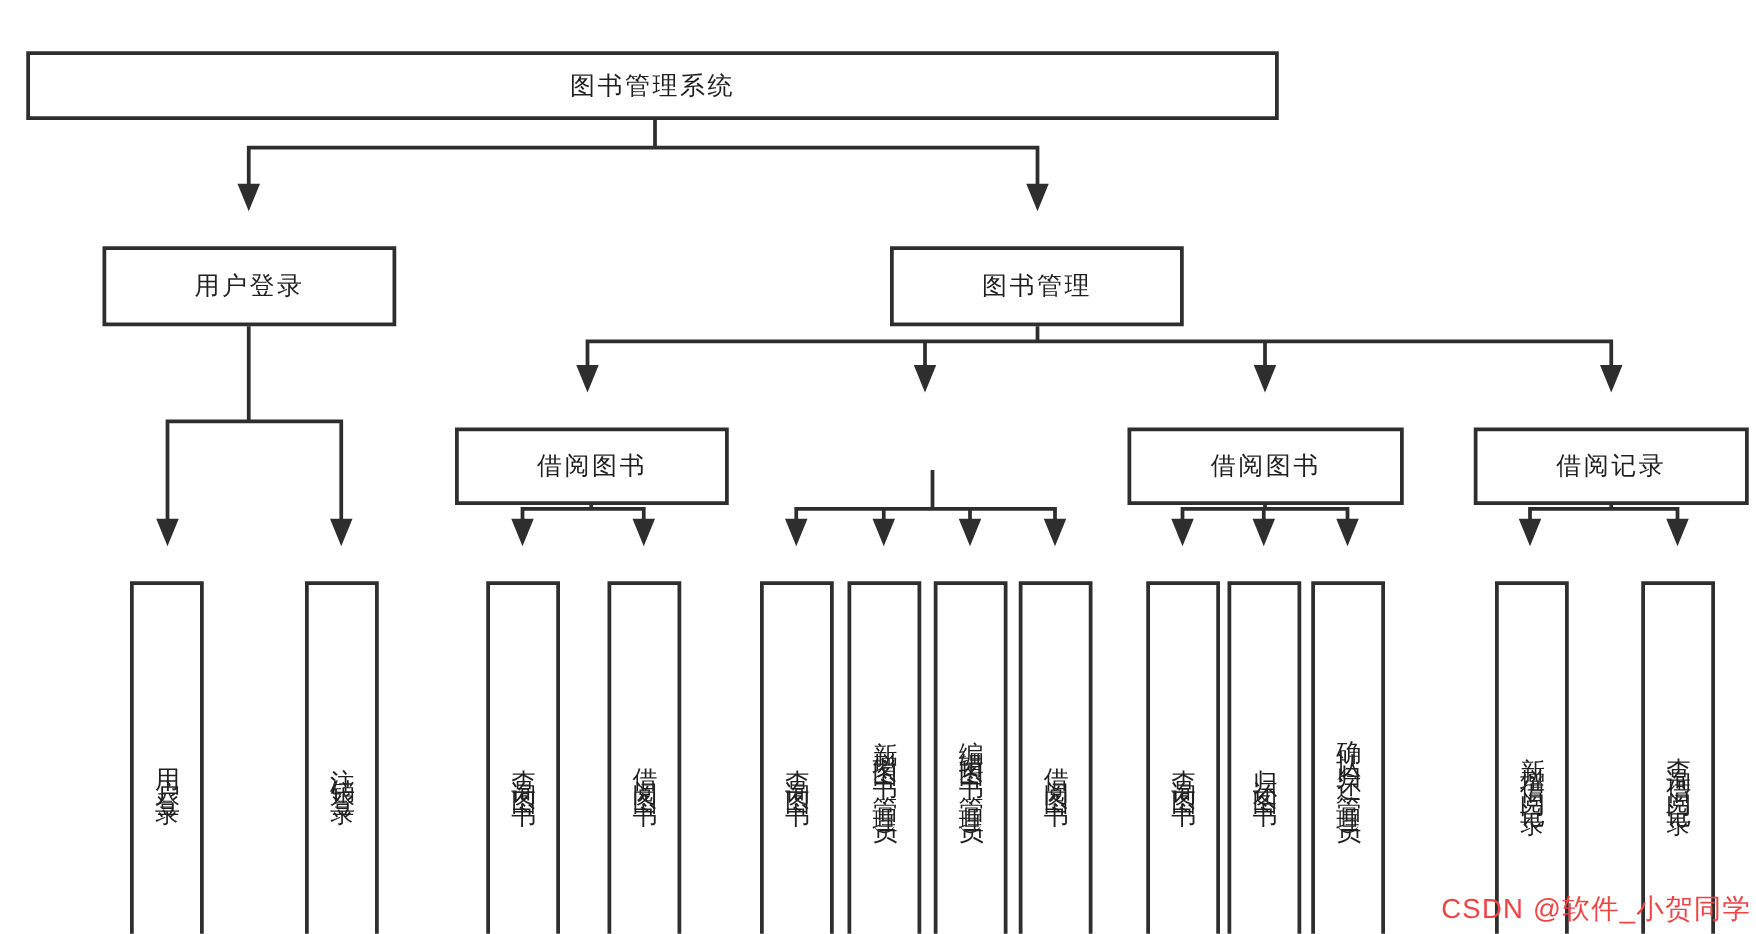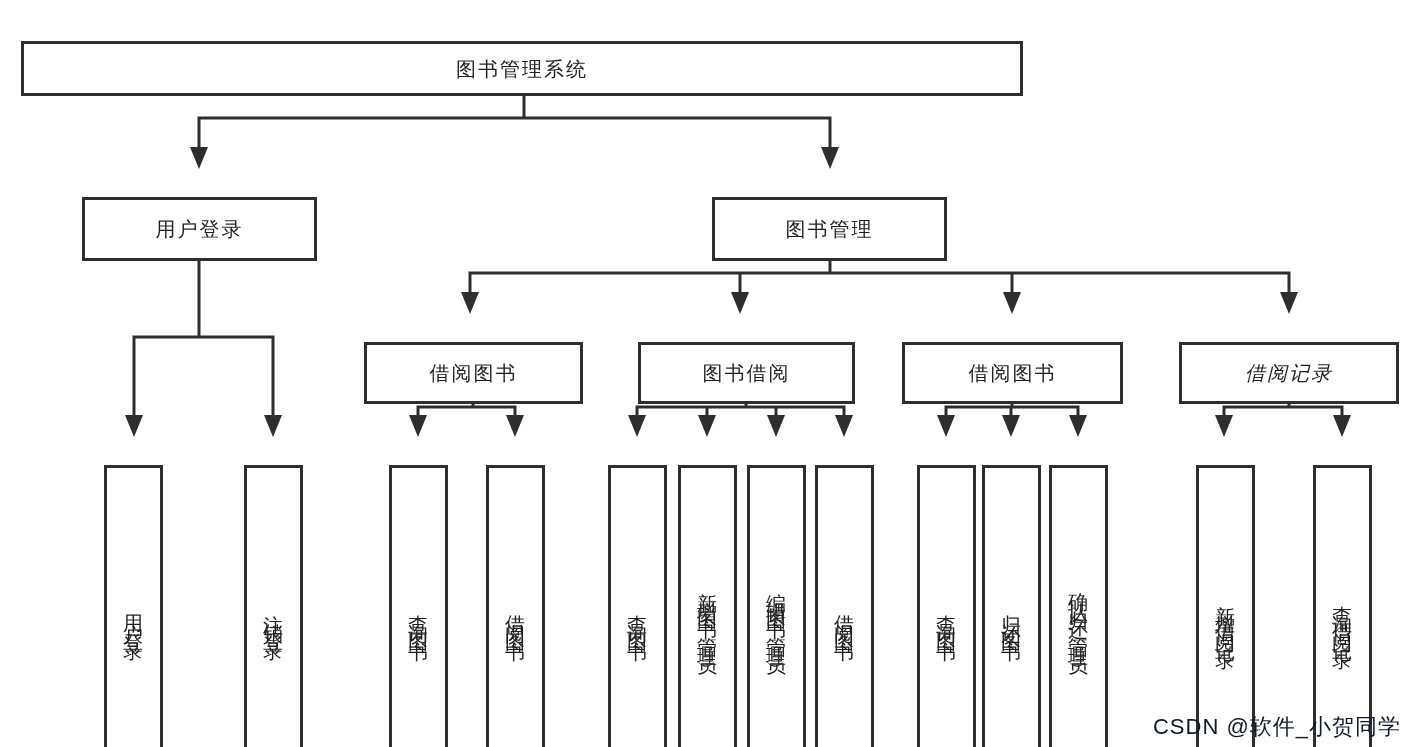--- a/index.html
+++ b/index.html
@@ -43,21 +43,21 @@
     writing-mode: vertical-rl;
     letter-spacing: 9px;
     font-size: 20px;
     padding-top: 6px;
   }
   .watermark {
     position: absolute;
     right: 4px;
     top: 712px;
     font-size: 22px;
-    color: #0f172a;
+    color: #ef4444;
     letter-spacing: 1px;
     z-index: 10;
     white-space: nowrap;
   }
 </style>
 </head>
 <body>
 
 <div class="canvas">
 
@@ -112,23 +112,22 @@
       <polygon points="1333,415 1351,415 1342,437"></polygon>
     </g>
   </svg>
 
   <div class="node" style="left:21px; top:13px; width:1002px; height:55px;">图书管理系统</div>
 
   <div class="node" style="left:82px; top:169px; width:235px; height:64px;">用户登录</div>
   <div class="node" style="left:712px; top:169px; width:235px; height:64px;">图书管理</div>
 
   <div class="node" style="left:364px; top:314px; width:219px; height:62px;">借阅图书</div>
-  <div class="node" style="left:638px; top:314px; width:217px; height:62px;">图书借阅</div>
   <div class="node" style="left:902px; top:314px; width:221px; height:62px;">借阅图书</div>
-  <div class="node" style="left:1179px; top:314px; width:220px; height:62px;font-style:italic;">借阅记录</div>
+  <div class="node" style="left:1179px; top:314px; width:220px; height:62px;">借阅记录</div>
 
   <div class="node v" style="left:104px; top:437px; width:59px; height:298px;">用户登录</div>
   <div class="node v" style="left:244px; top:437px; width:59px; height:298px;">注销登录</div>
 
   <div class="node v" style="left:389px; top:437px; width:59px; height:298px;">查询图书</div>
   <div class="node v" style="left:486px; top:437px; width:59px; height:298px;">借阅图书</div>
 
   <div class="node v" style="left:608px; top:437px; width:59px; height:298px;">查询图书</div>
   <div class="node v" style="left:678px; top:437px; width:59px; height:298px;">新增图书（管理员）</div>
   <div class="node v" style="left:747px; top:437px; width:59px; height:298px;">编辑图书（管理员）</div>

